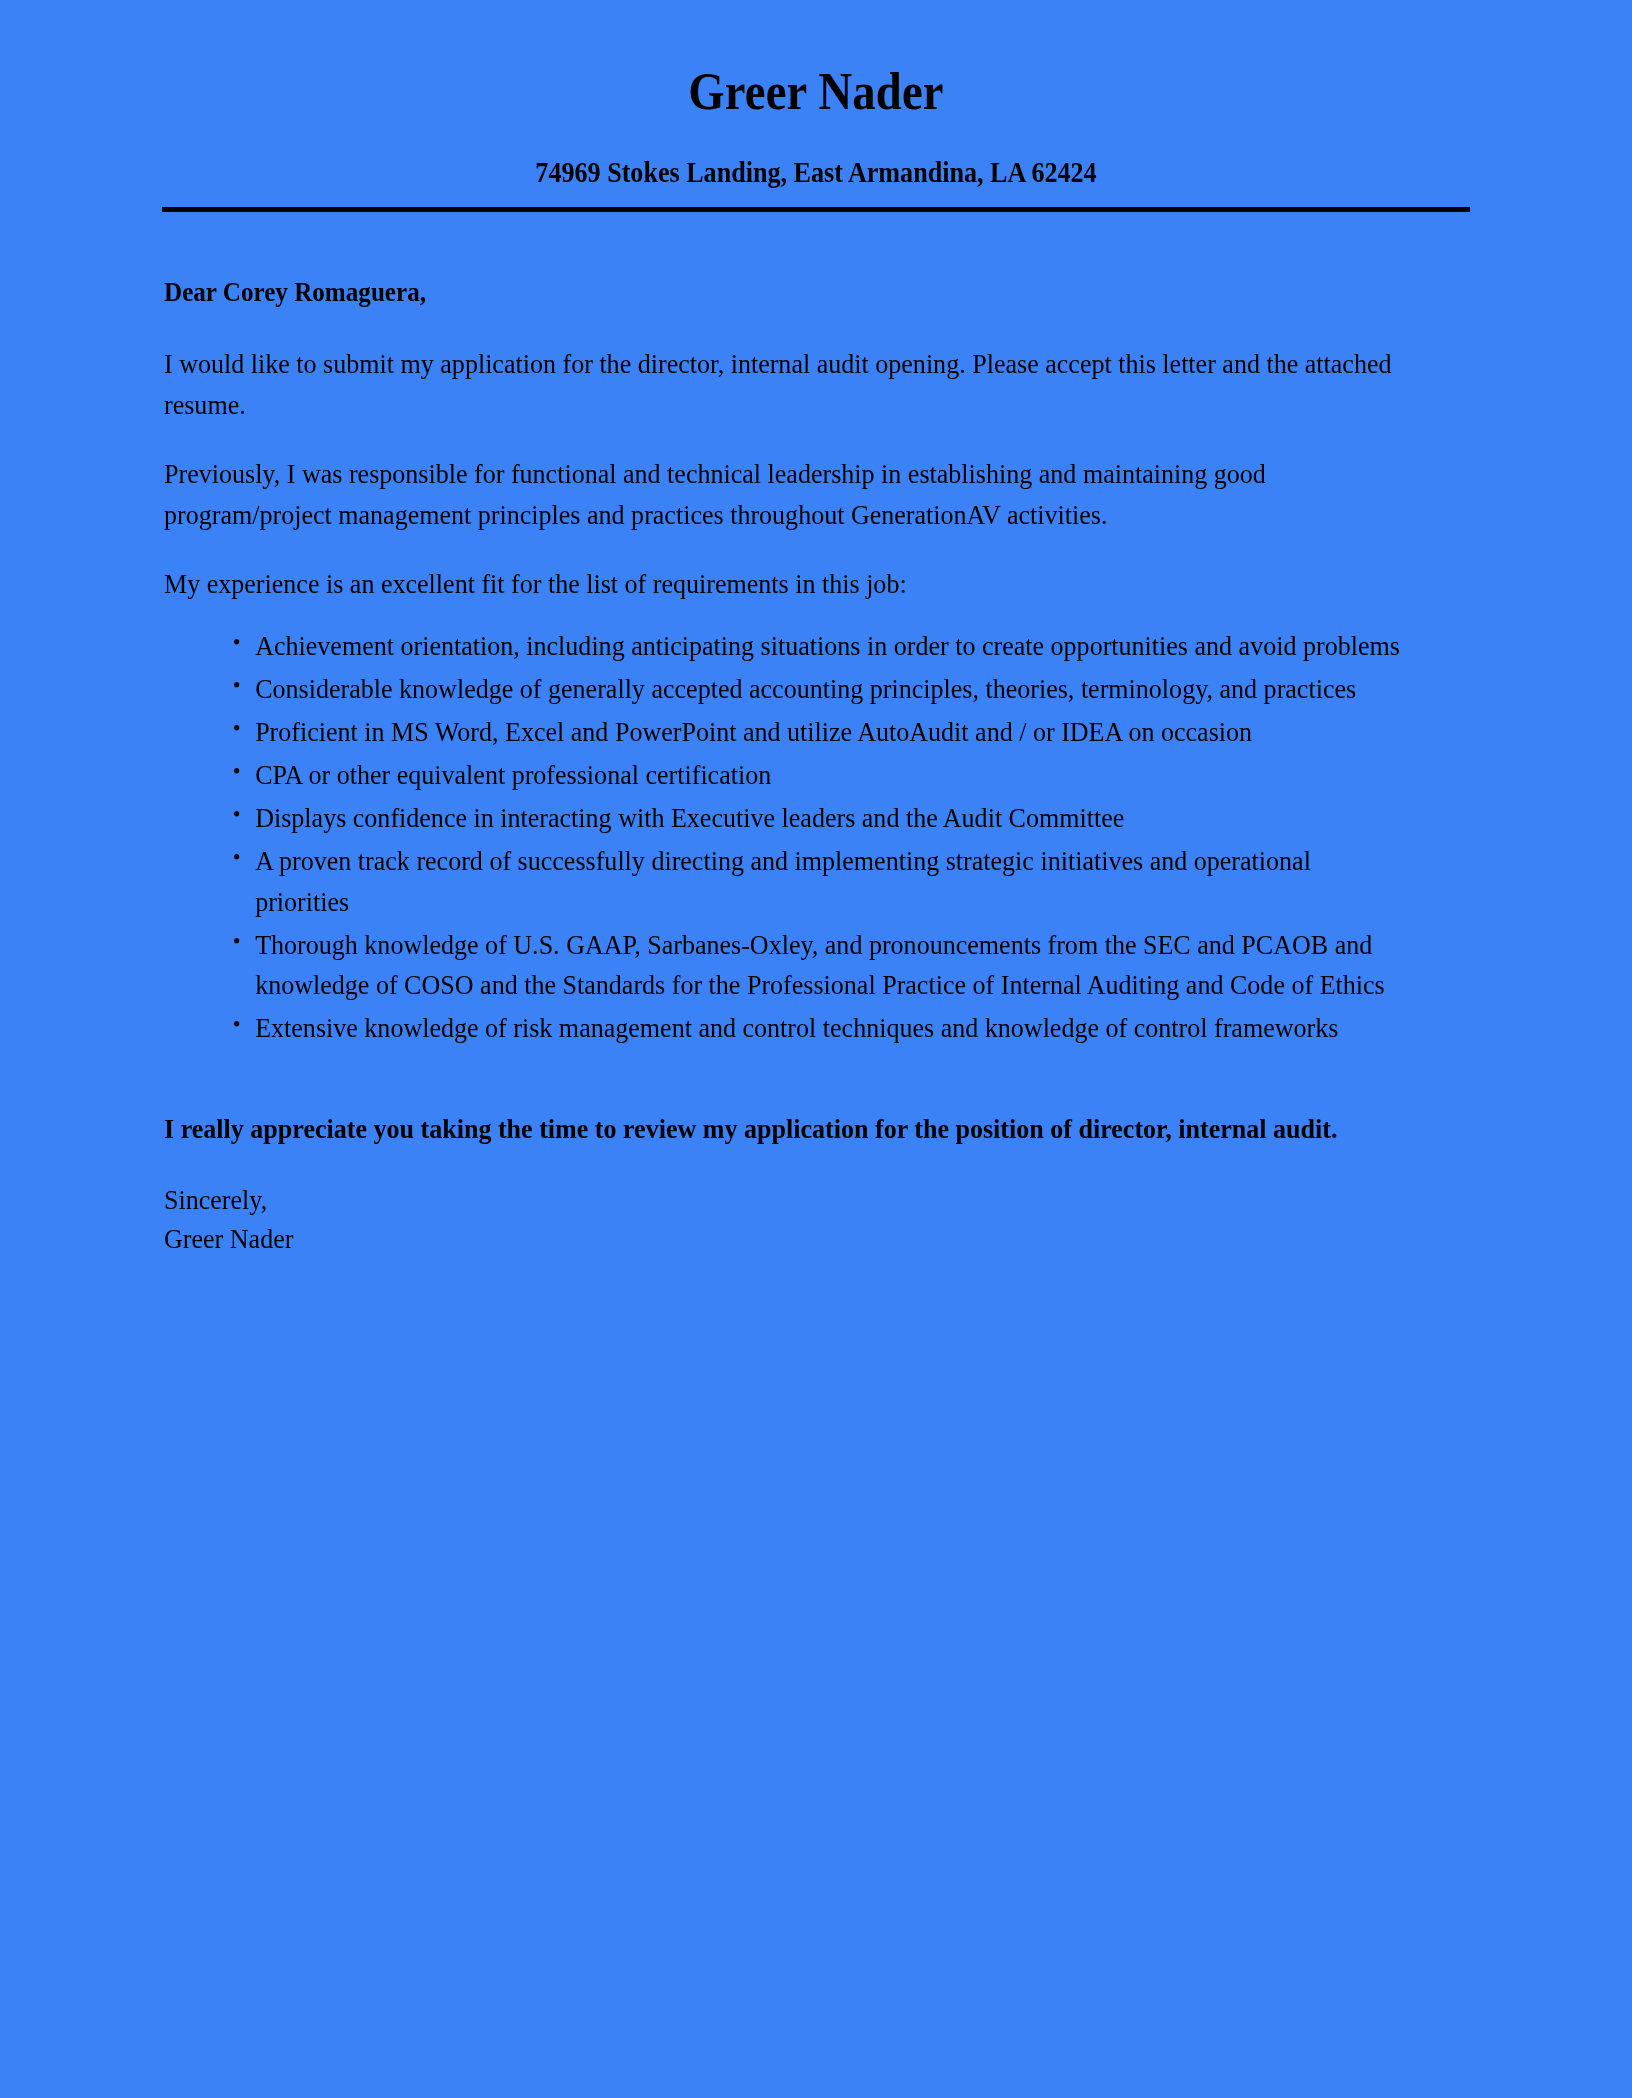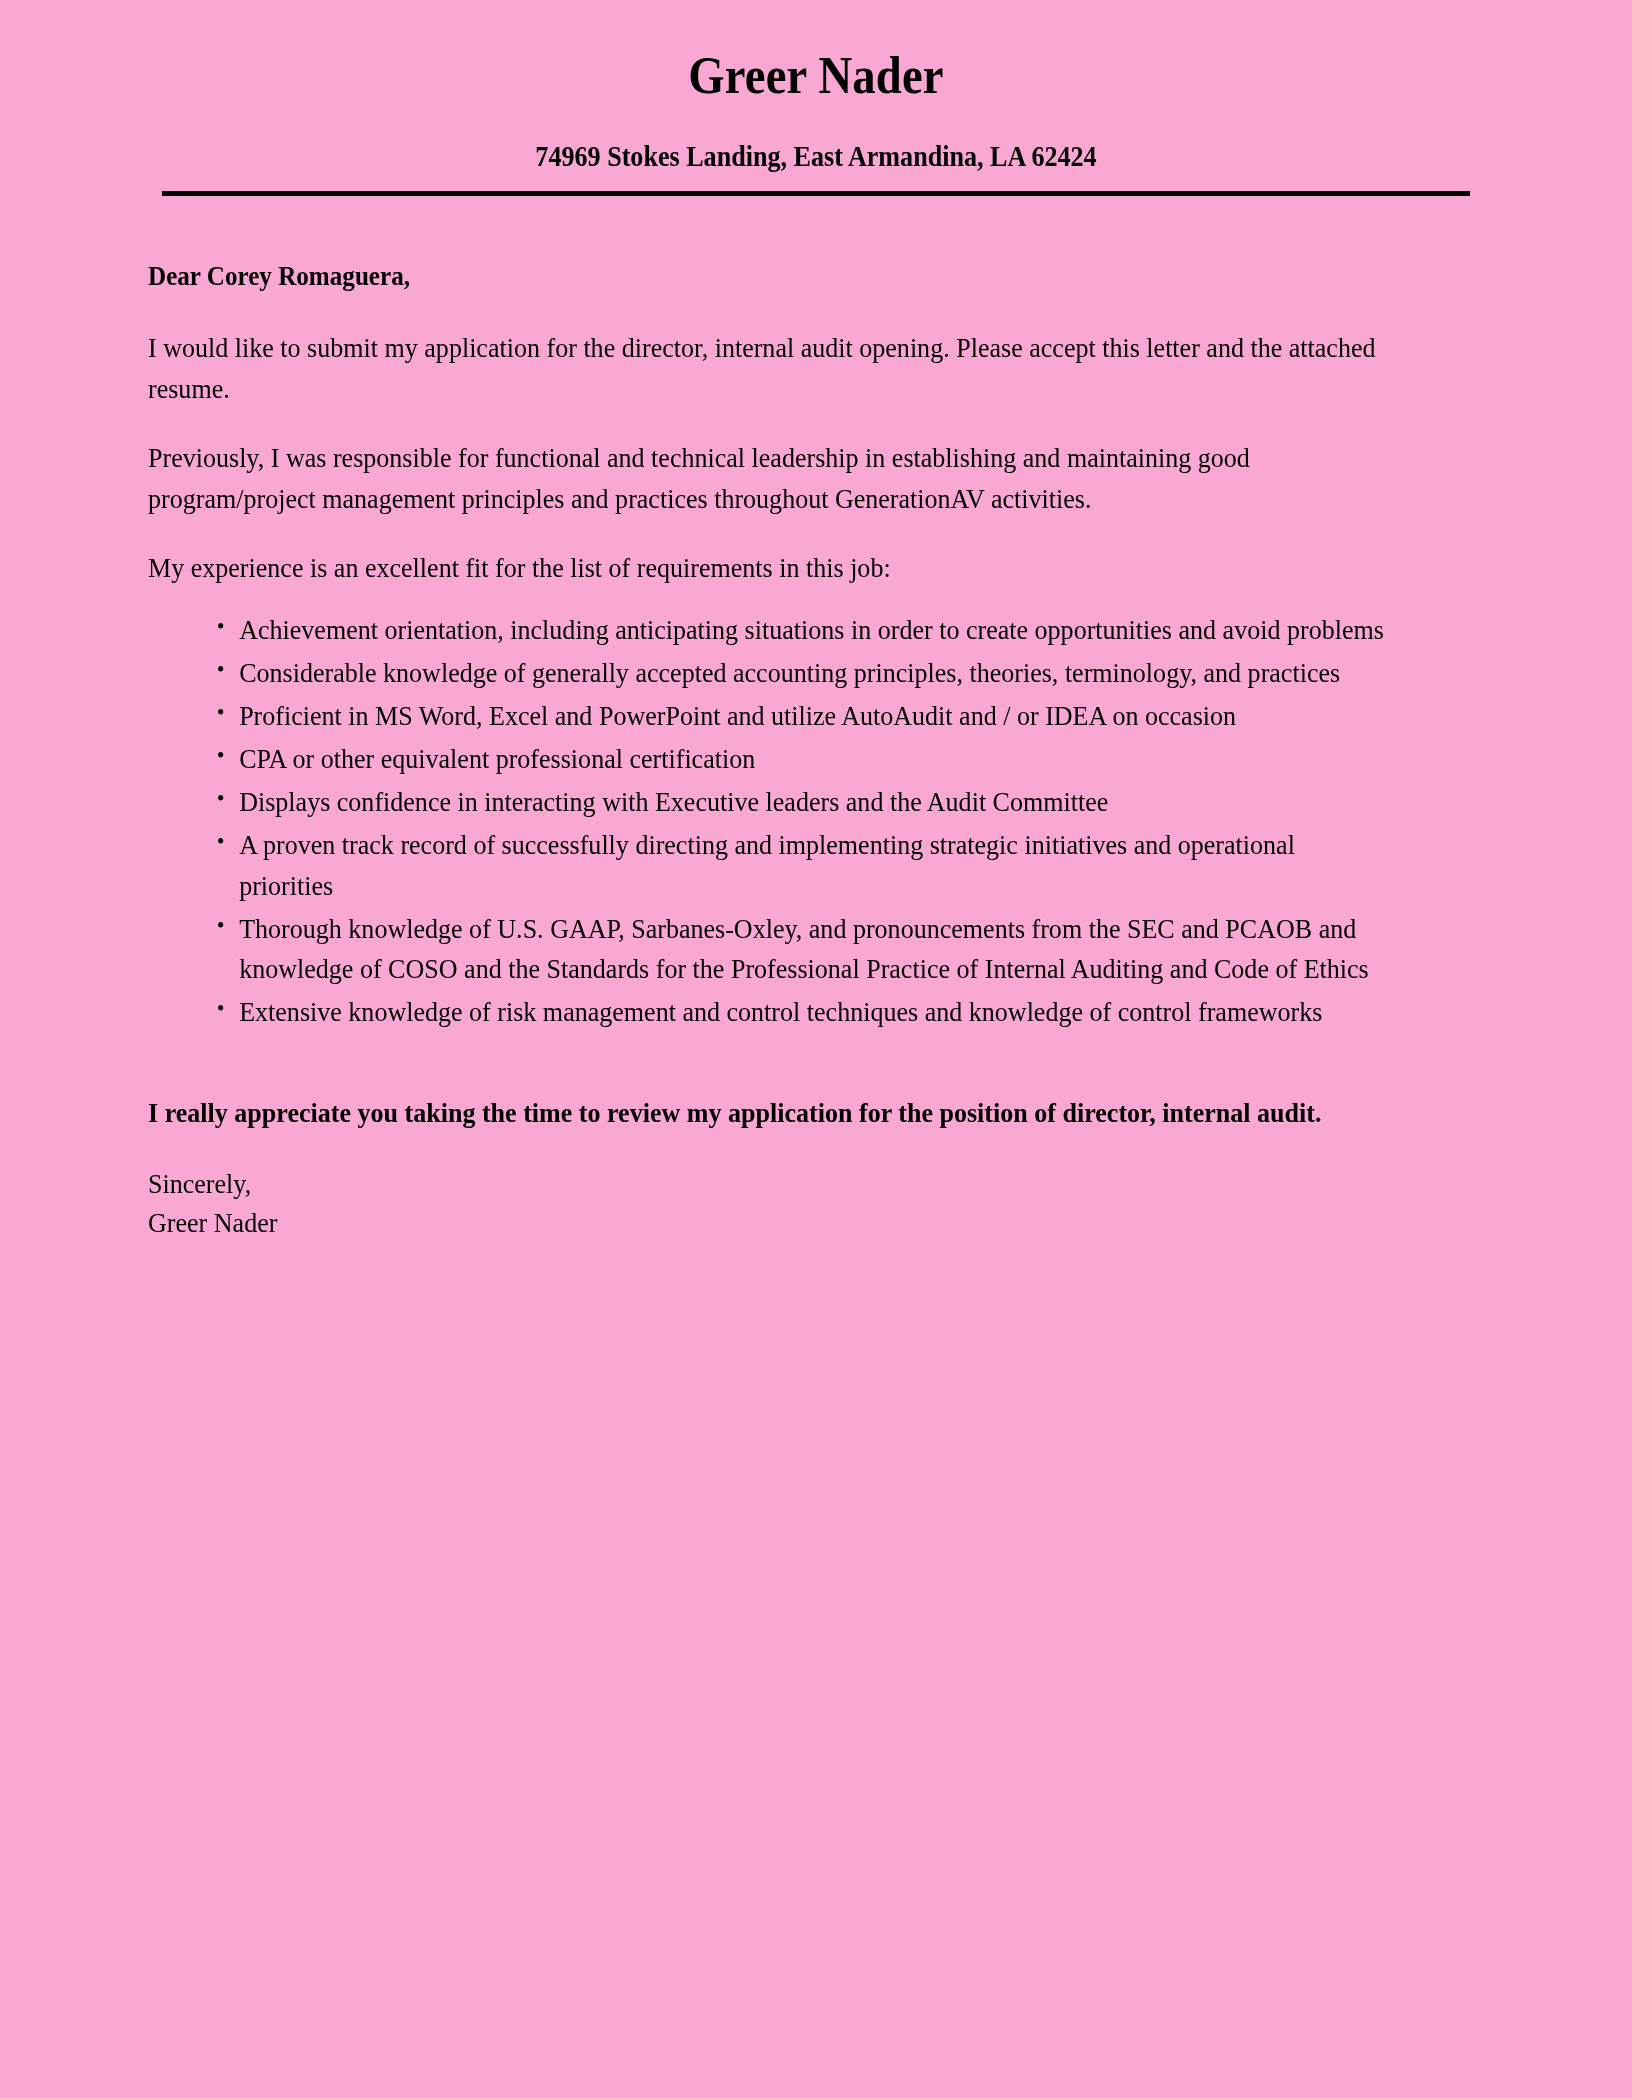--- a/index.html
+++ b/index.html
@@ -13,23 +13,23 @@
     height: 2098px;
     font-family: "Liberation Serif", "DejaVu Serif", serif;
     color: #000000;
     -webkit-font-smoothing: antialiased;
   }
 
   .page {
     position: relative;
     width: 1632px;
     height: 2098px;
-    background: #f9a8d4;
+    background: #3b82f6;
     box-sizing: border-box;
-    padding: 0;
+    padding: 16px;
     overflow: hidden;
   }
 
   
   .letter-header {
     padding-top: 48px;
     text-align: center;
   }
   .sender-name {
     font-size: 53px;

